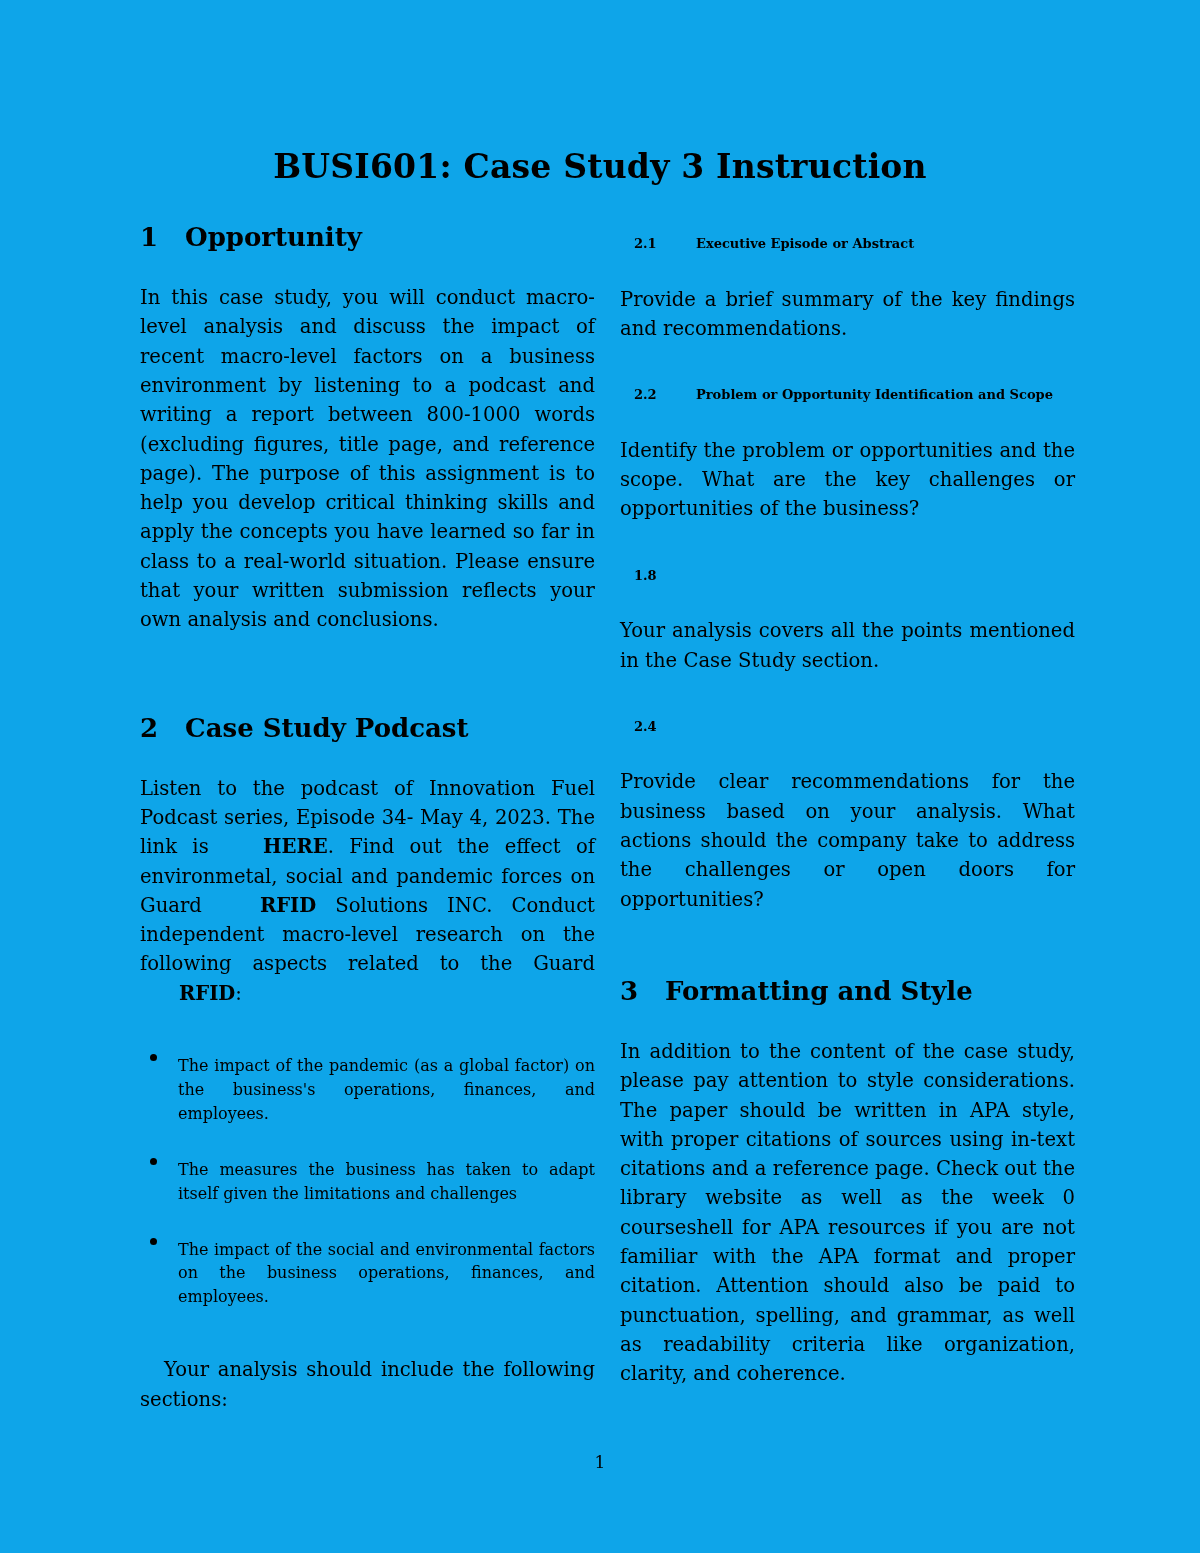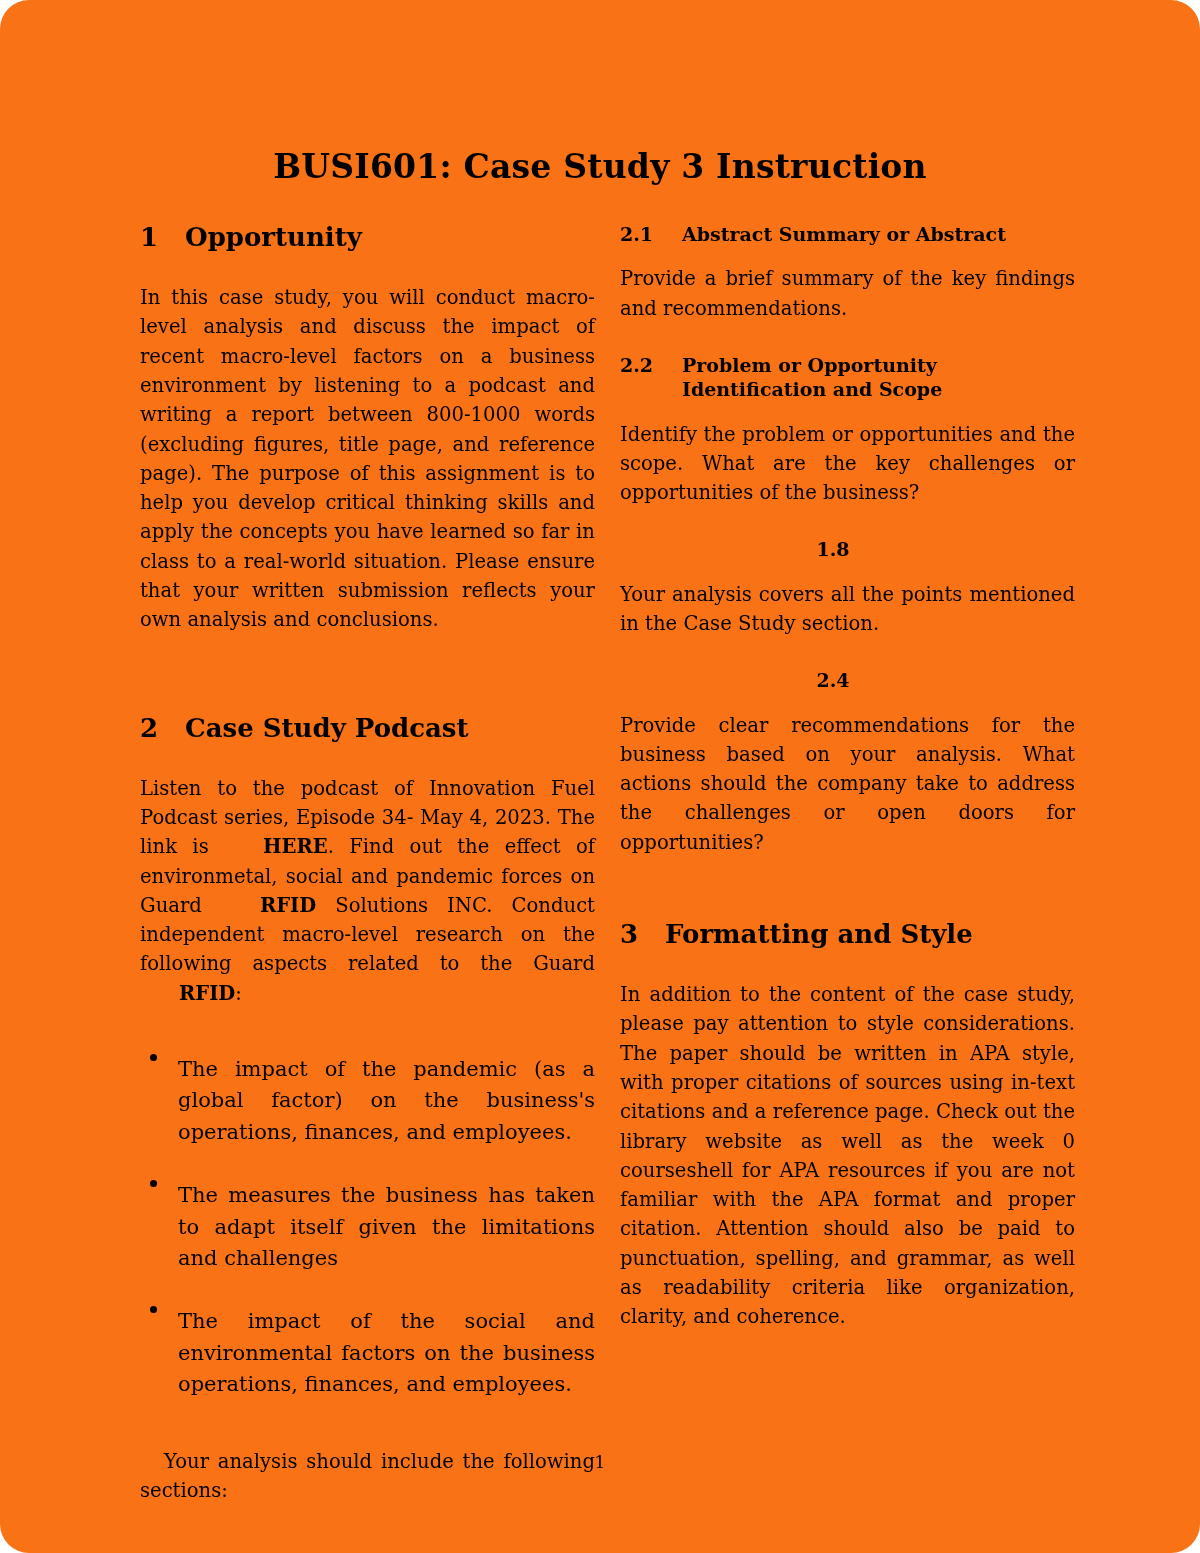--- a/index.html
+++ b/index.html
@@ -9,24 +9,23 @@
     background: #ffffff;
   }
   body {
     font-family: "DejaVu Serif", "Liberation Serif", serif;
     color: #000000;
   }
   .page {
     position: relative;
     width: 1200px;
     height: 1553px;
-    background: #f97316;
+    background: #0ea5e9;
     box-sizing: border-box;
     overflow: hidden;
-    border-radius: 29px;
   }
   .doc-title {
     position: absolute;
     top: 148px;
     left: 0;
     width: 1200px;
     text-align: center;
     font-size: 33px;
     font-weight: bold;
     letter-spacing: 0.2px;
@@ -54,27 +53,26 @@
     line-height: 1.2;
     display: flex;
     flex-direction: row;
   }
   h2.sec .num {
     display: inline-block;
     width: 45px;
     flex: 0 0 45px;
   }
   h3.subsec {
-    font-size: 19px;
+    font-size: 13px;
     font-weight: bold;
-    margin: 0;
+    margin: 14px;
     line-height: 1.28;
     display: flex;
     flex-direction: row;
-    justify-content: center;
   }
   h3.subsec .num {
     display: inline-block;
     width: 62px;
     flex: 0 0 62px;
   }
   h3.subsec .txt {
     flex: 1 1 auto;
   }
   p.body {
@@ -95,21 +93,21 @@
   .gap-xxl { height: 78px; }
 
   ul.bullets {
     list-style: none;
     margin: 0;
     padding: 0;
   }
   ul.bullets > li {
     position: relative;
     padding-left: 38px;
-    font-size: 21px;
+    font-size: 16px;
     line-height: 1.495;
     text-align: justify;
     margin-bottom: 32px;
   }
   ul.bullets > li:last-child { margin-bottom: 0; }
   ul.bullets > li .dot {
     position: absolute;
     left: 10px;
     top: 0.52em;
     width: 7px;
@@ -181,21 +179,21 @@
       <div class="gap-lg"></div>
 
       <p class="body indent">Your analysis should include the following sections:</p>
 
     </div>
 
     <div class="col">
 
       <h3 class="subsec">
         <span class="num">2.1</span>
-        <span class="txt">Abstract Summary or Abstract</span>
+        <span class="txt">Executive Episode or Abstract</span>
       </h3>
 
       <div class="gap-sm"></div>
 
       <p class="body">Provide a brief summary of the key findings and recommendations.</p>
 
       <div class="gap-md"></div>
 
       <h3 class="subsec">
         <span class="num">2.2</span>

